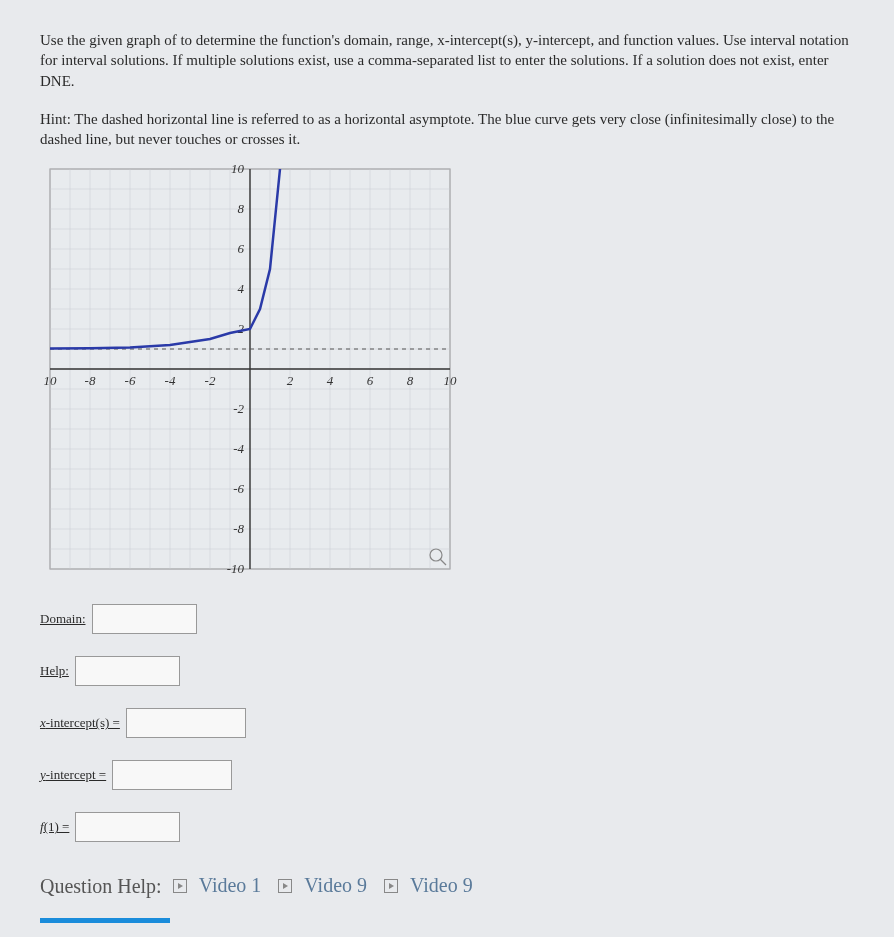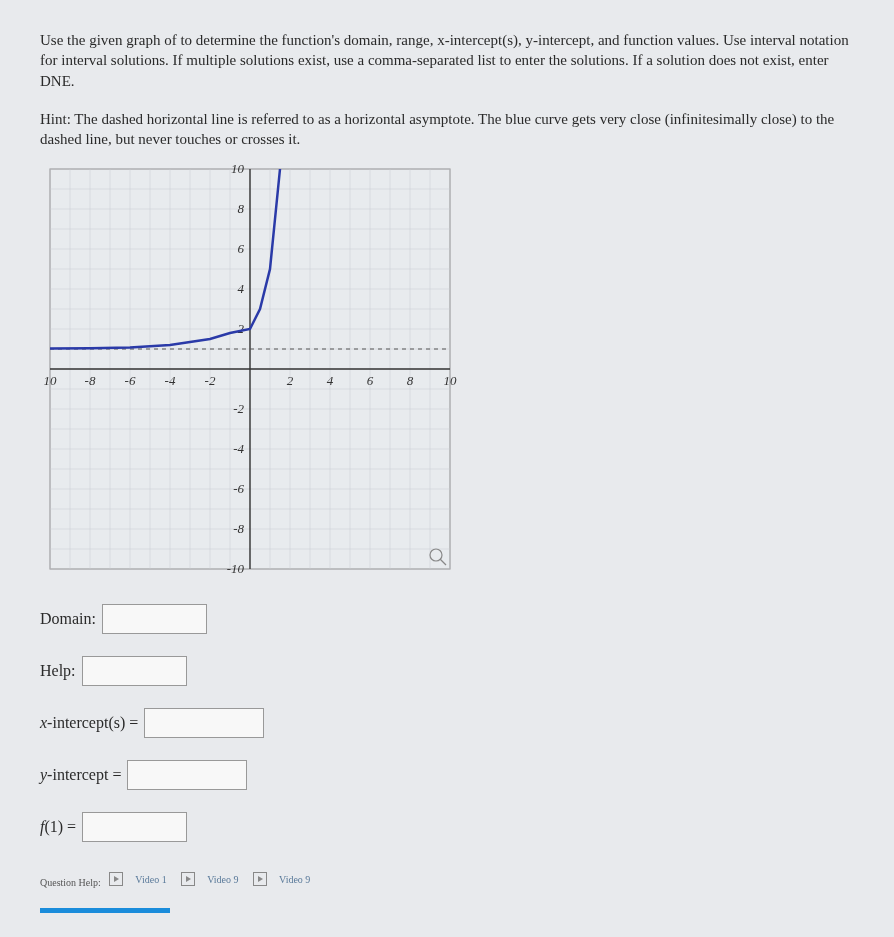--- a/index.html
+++ b/index.html
@@ -25,33 +25,34 @@
   svg.graph {
     display: block;
   }
   .field-row {
     margin: 22px 0;
     display: flex;
     align-items: center;
     gap: 6px;
   }
   .field-label {
-    font-size: 16px;
+    font-size: 13px;
+    text-decoration: underline;
   }
   .field-input {
     border: 1px solid #999;
     background: #f8f8f8;
     height: 24px;
     width: 95px;
     font-size: 14px;
     padding: 2px 4px;
   }
   .help-row {
     margin-top: 30px;
-    font-size: 10px;
+    font-size: 20px;
     color: #555;
   }
   .help-link {
     color: #5a7a9a;
     margin: 0 6px;
     cursor: pointer;
     display: inline-flex;
     align-items: center;
     gap: 12px;
   }

